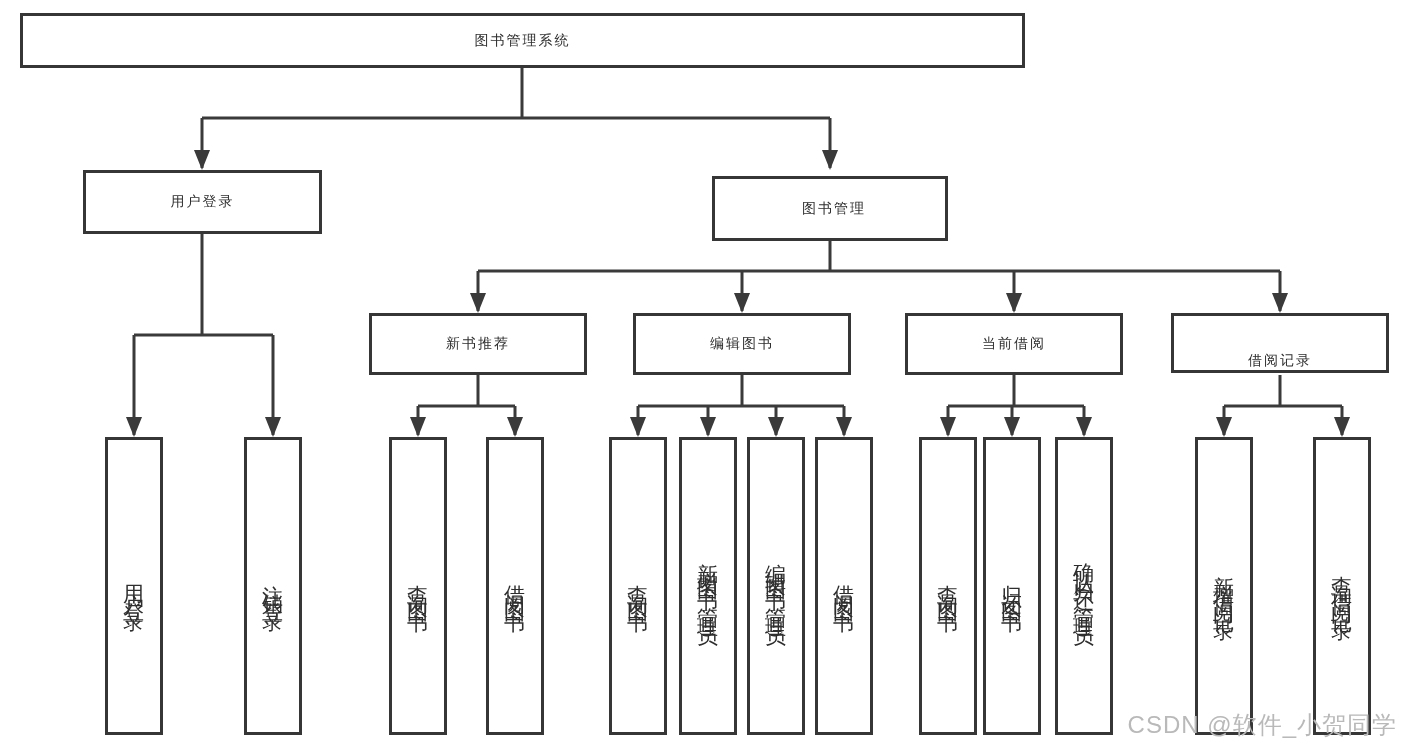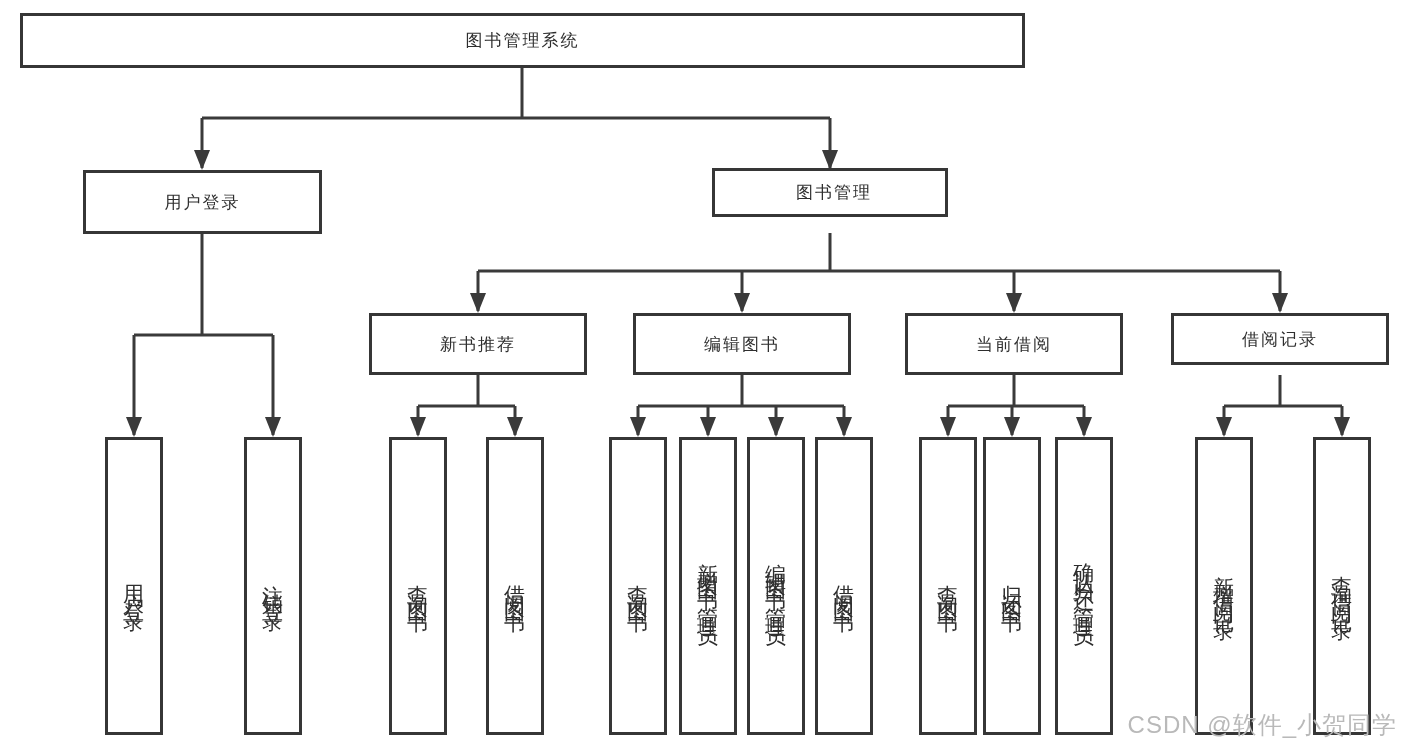--- a/index.html
+++ b/index.html
@@ -21,21 +21,21 @@
   .hbox, .vbox {
     position: absolute;
     box-sizing: border-box;
     background: #ffffff;
     border: 3px solid #363636;
     display: flex;
     align-items: center;
     justify-content: center;
     color: #2e2e2e;
   }
-  .hbox { font-size: 17px; letter-spacing: 2px; white-space: nowrap; }
+  .hbox { font-size: 14px; letter-spacing: 2px; white-space: nowrap; }
   .vbox { font-size: 21px; }
   .vtext {
     writing-mode: vertical-rl;
     text-orientation: mixed;
     letter-spacing: 9px;
     line-height: 1;
     white-space: nowrap;
   }
   .watermark {
     position: absolute;
@@ -82,34 +82,34 @@
     <polygon class="ah" points="1334,417 1350,417 1342,437"></polygon>
   </svg>
 
   <div class="hbox" style="left:20px; top:13px; width:1005px; height:55px;">
     <span>图书管理系统</span>
   </div>
 
   <div class="hbox" style="left:83px; top:170px; width:239px; height:64px;">
     <span>用户登录</span>
   </div>
-  <div class="hbox" style="left:712px; top:168px; width:236px; height:49px;padding-left:8px;">
+  <div class="hbox" style="left:712px; top:176px; width:236px; height:65px;padding-left:8px;">
     <span>图书管理</span>
   </div>
 
   <div class="hbox" style="left:369px; top:313px; width:218px; height:62px;">
     <span>新书推荐</span>
   </div>
   <div class="hbox" style="left:633px; top:313px; width:218px; height:62px;">
     <span>编辑图书</span>
   </div>
   <div class="hbox" style="left:905px; top:313px; width:218px; height:62px;">
     <span>当前借阅</span>
   </div>
-  <div class="hbox" style="left:1171px; top:313px; width:218px; height:52px;">
+  <div class="hbox" style="left:1171px; top:313px; width:218px; height:60px;align-items:flex-end;">
     <span>借阅记录</span>
   </div>
 
   <div class="vbox" style="left:105px; top:437px; width:58px; height:298px;">
     <span class="vtext">用户登录</span>
   </div>
   <div class="vbox" style="left:244px; top:437px; width:58px; height:298px;">
     <span class="vtext">注销登录</span>
   </div>
 

